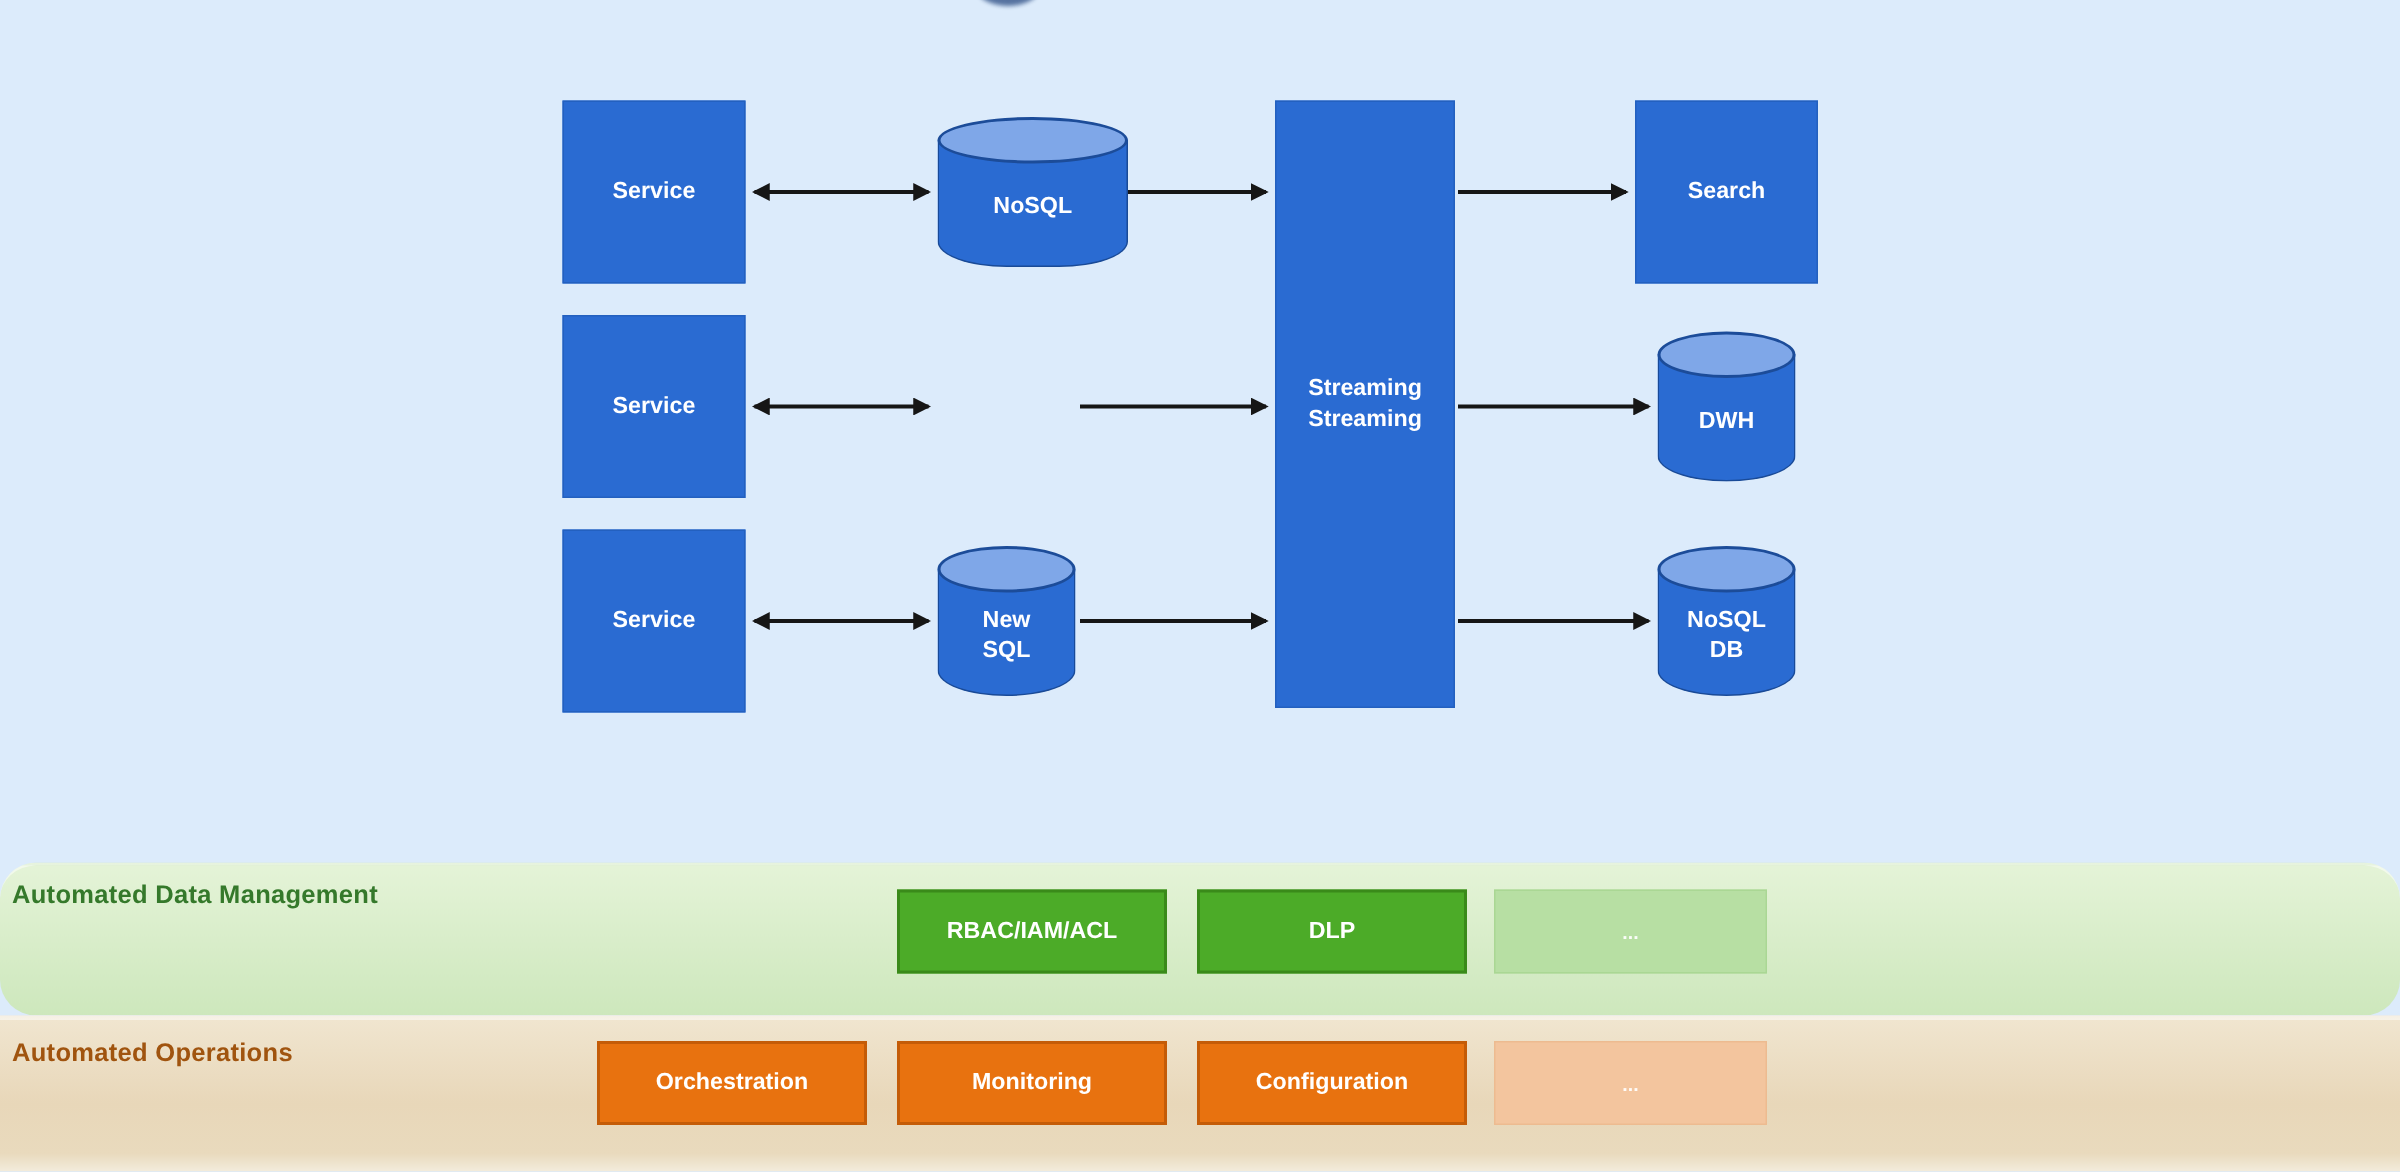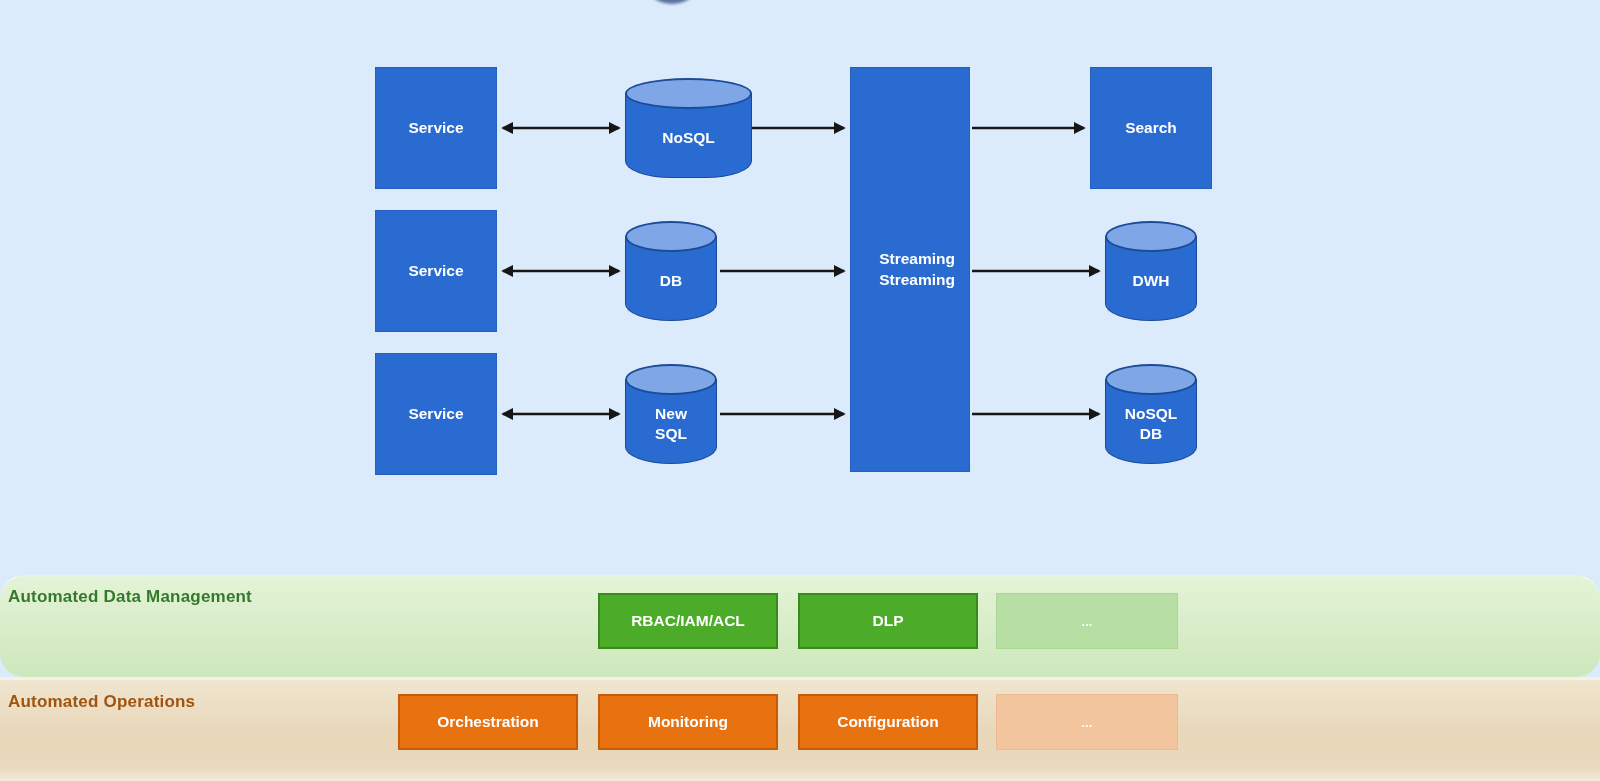--- a/index.html
+++ b/index.html
@@ -18,21 +18,21 @@
 
   
   svg.arrows{position:absolute;left:0;top:0;width:1600px;height:781px;pointer-events:none;}
   svg.arrows line{stroke:#161616;stroke-width:2.6px;}
 
   
   .node{position:absolute;box-sizing:border-box;}
   .bluebox{
     width:122px;height:122px;background:#2a6bd2;border:1px solid #2360bf;
     display:flex;align-items:center;justify-content:center;
-    color:#fff;font-weight:700;font-size:15.5px;text-align:right;line-height:1.3;
+    color:#fff;font-weight:700;font-size:15.5px;text-align:center;line-height:1.3;
     box-shadow:0 0 0 0 rgba(0,0,0,0);
   }
   .s1{left:375px;top:67px;} .s2{left:375px;top:210px;} .s3{left:375px;top:353px;}
   .hub{left:850px;top:67px;width:120px;height:405px;padding:0 14px;}
   .search{left:1090px;top:67px;}
 
   
   .cylinder{position:absolute;width:92px;height:100px;}
   .c1{left:625px;top:78px;padding-left:35px;} .c2{left:625px;top:221px;} .c3{left:625px;top:364px;}
   .r2{left:1105px;top:221px;} .r3{left:1105px;top:364px;}
@@ -113,25 +113,20 @@
   </div>
   <div class="node bluebox s3">
     <span>Service</span>
   </div>
 
   <div class="cylinder c1">
     <div class="cyl-body"></div>
     <div class="cyl-top"></div>
     <div class="cyl-label">NoSQL</div>
   </div>
-  <div class="cylinder c2">
-    <div class="cyl-body"></div>
-    <div class="cyl-top"></div>
-    <div class="cyl-label">DB</div>
-  </div>
   <div class="cylinder c3">
     <div class="cyl-body"></div>
     <div class="cyl-top"></div>
     <div class="cyl-label">New SQL</div>
   </div>
 
   <div class="node bluebox hub">
     <span>Streaming Streaming</span>
   </div>
 

